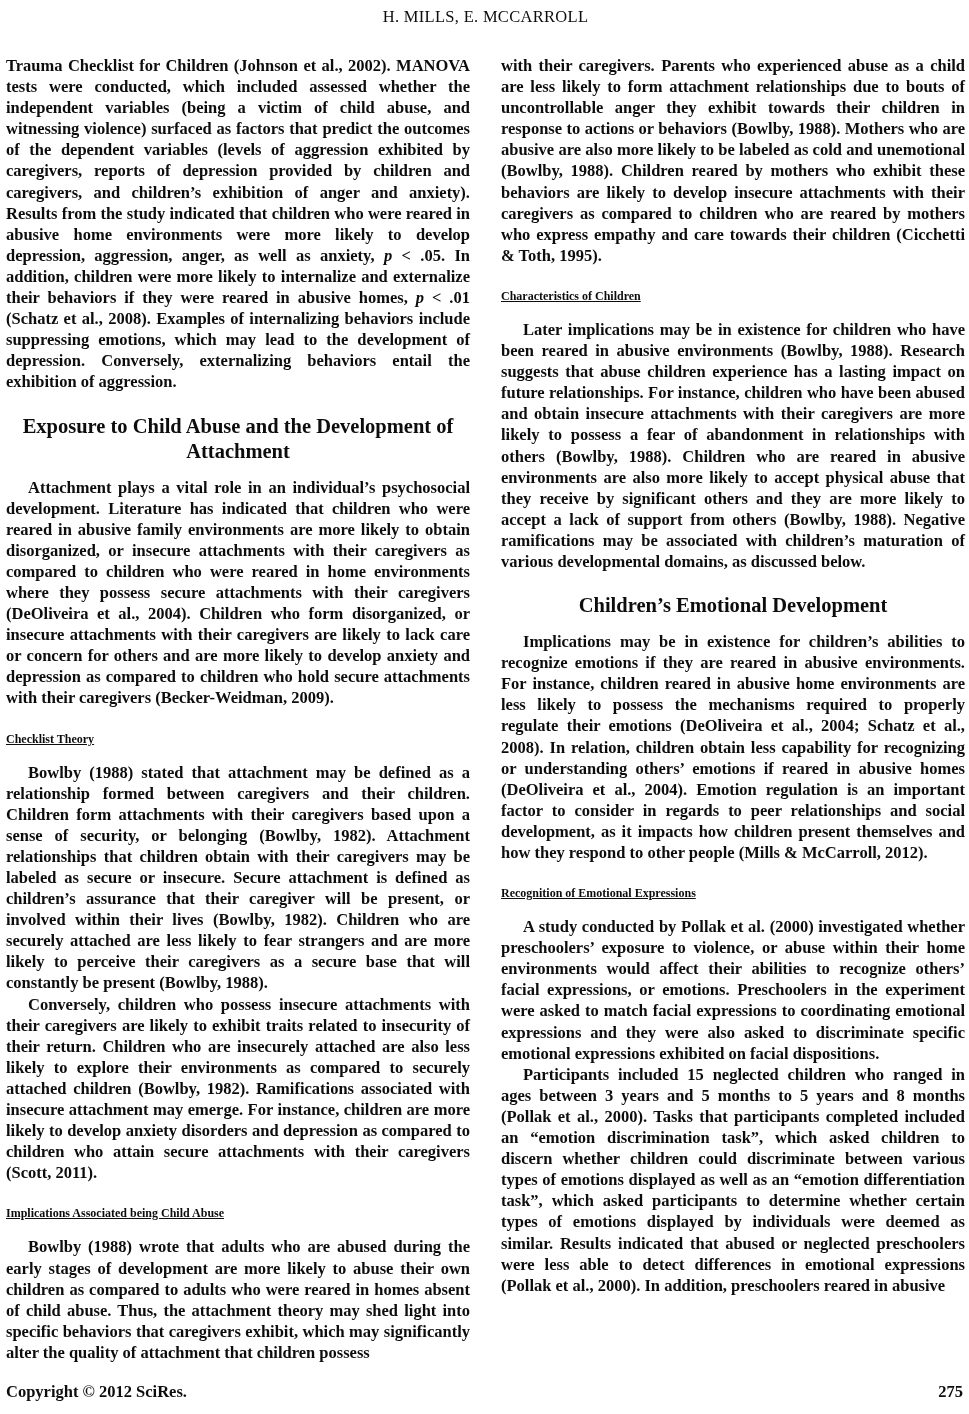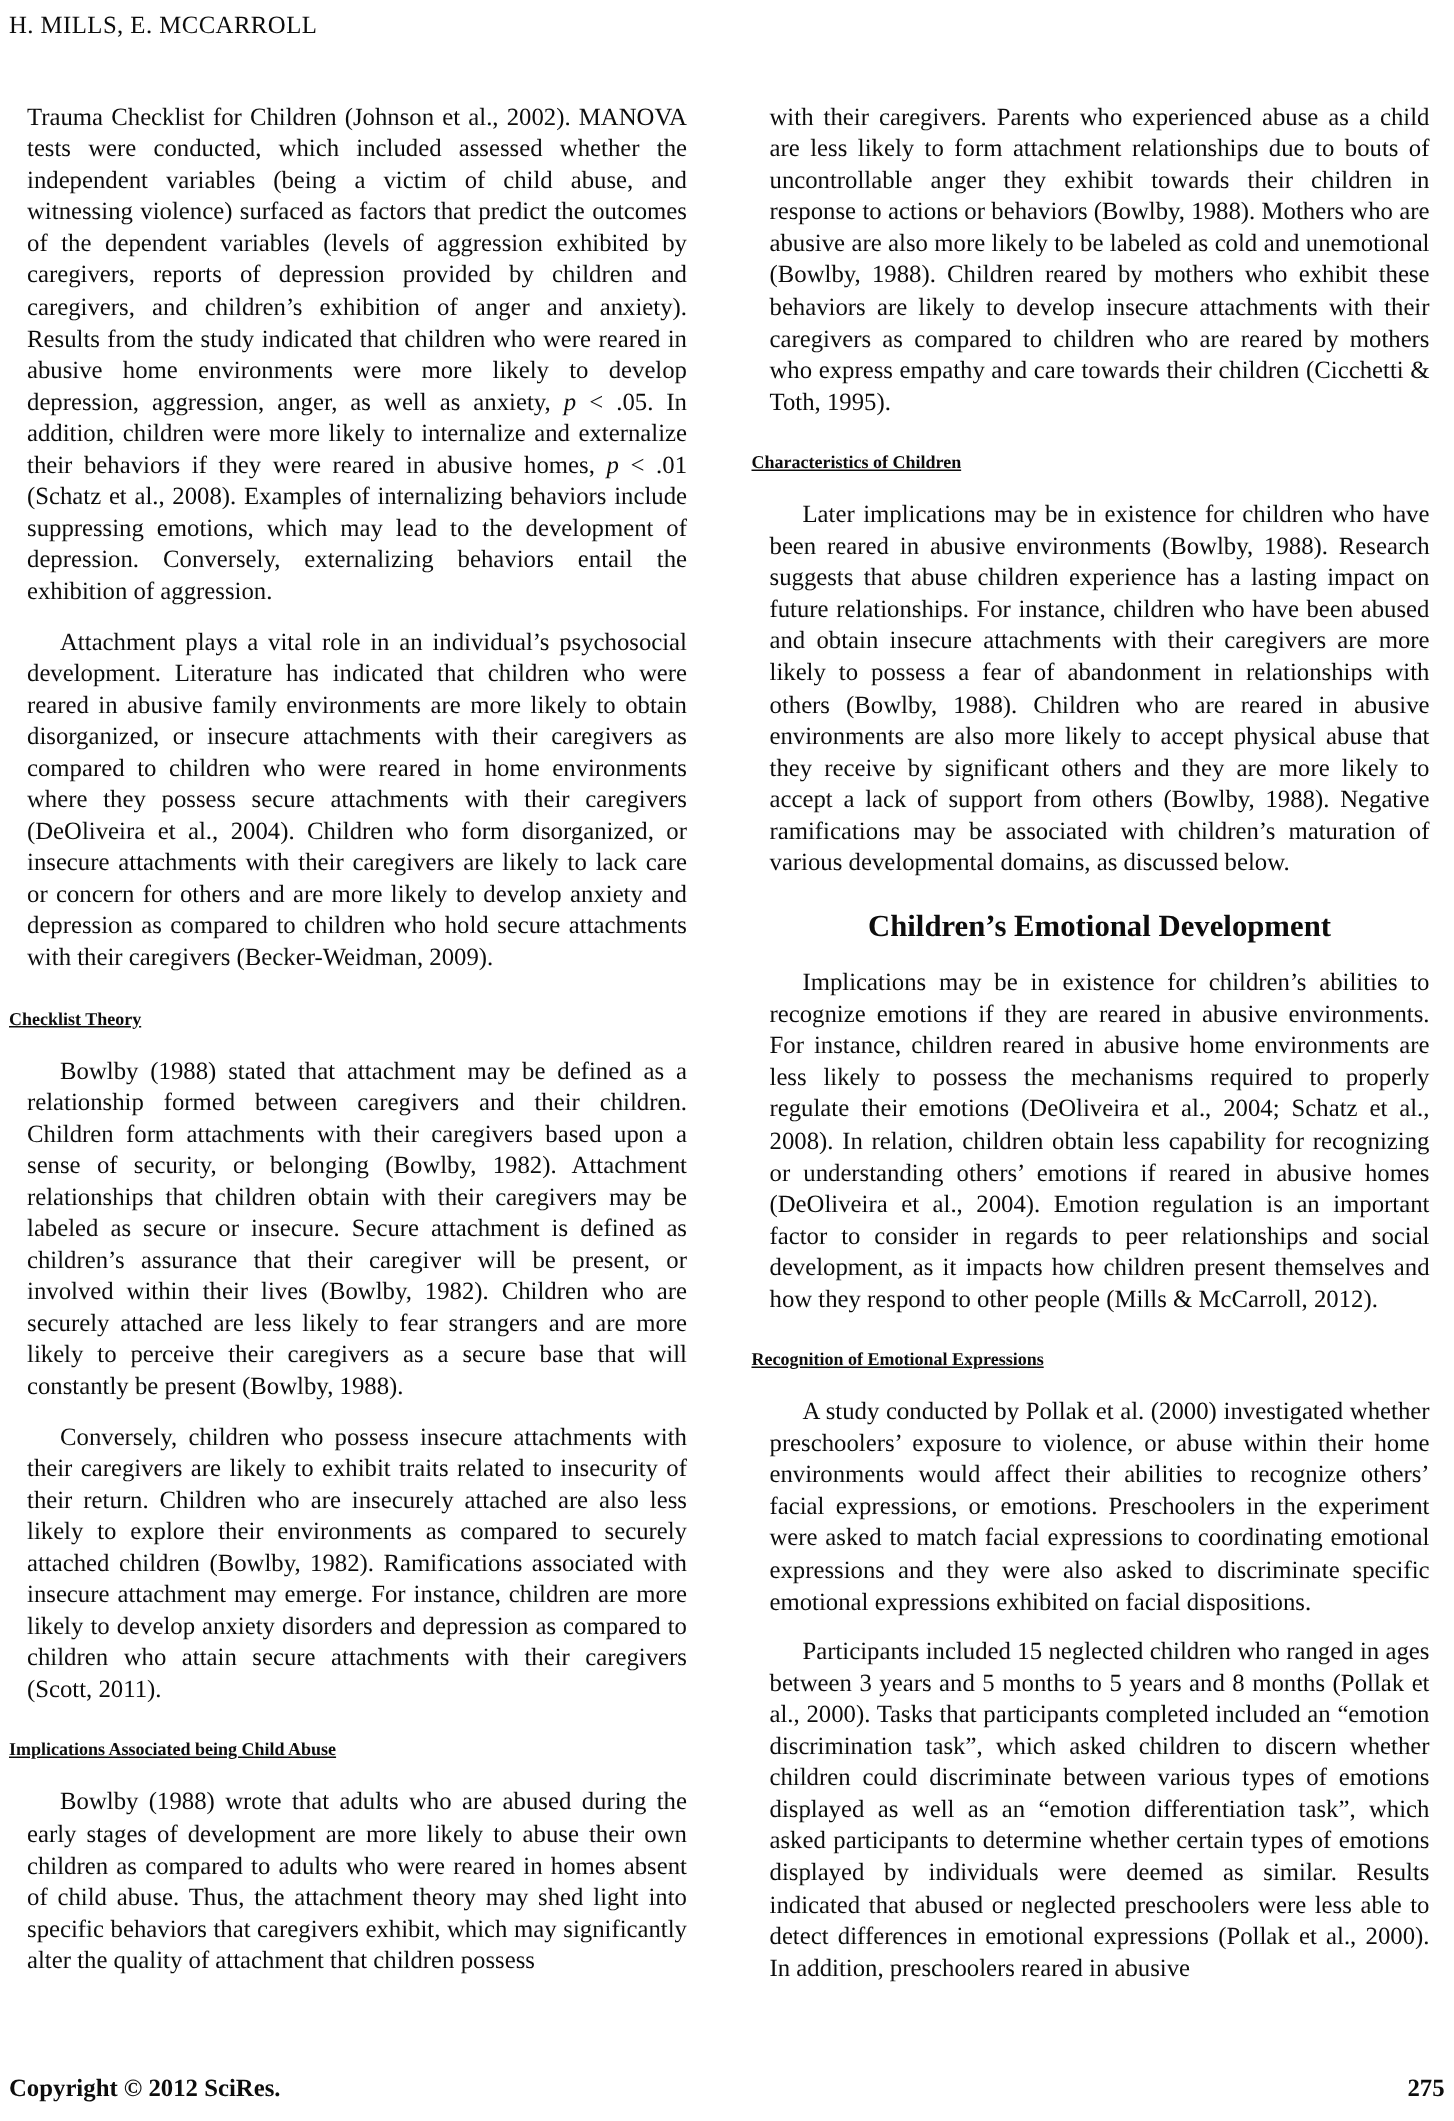--- a/index.html
+++ b/index.html
@@ -12,40 +12,41 @@
     width: 969px;
     height: 1414px;
     background: #ffffff;
     color: #0d0d0d;
     font-family: "Liberation Serif", "DejaVu Serif", serif;
     box-sizing: border-box;
     padding: 8px 4px 0 6px;
     overflow: hidden;
   }
   .running-head {
-    text-align: left;
+    text-align: center;
     font-size: 16.5px;
     line-height: 18px;
     letter-spacing: 0.3px;
     margin: 0 0 0 0;
   }
   .content {
     display: flex;
     justify-content: space-between;
     margin-top: 29px;
   }
   .col {
     width: 464px;
     font-size: 16.5px;
     line-height: 21.1px;
     text-align: justify;
   }
   .col p {
-    margin: 12px;
+    margin: 0;
     text-indent: 22px;
+    font-weight: bold;
   }
   .col p.cont {
     text-indent: 0;
   }
   .sec-title {
     font-weight: bold;
     font-size: 20.5px;
     line-height: 25px;
     text-align: center;
     margin: 21px 0 13px 0;
@@ -76,20 +77,21 @@
 
 <div class="page">
 
   <div class="running-head">H. MILLS, E. MCCARROLL</div>
 
   <div class="content">
 
     <div class="col">
       <p class="cont"><span>Trauma Checklist for Children (Johnson et al., 2002). MANOVA tests were conducted, which included assessed whether the independent variables (being a victim of child abuse, and witnessing violence) surfaced as factors that predict the outcomes of the dependent variables (levels of aggression exhibited by caregivers, reports of depression provided by children and caregivers, and children’s exhibition of anger and anxiety). Results from the study indicated that children who were reared in abusive home environments were more likely to develop depression, aggression, anger, as well as anxiety, </span><span class="ital">p</span><span> &lt; .05. In addition, children were more likely to internalize and externalize their behaviors if they were reared in abusive homes, </span><span class="ital">p</span><span> &lt; .01 (Schatz et al., 2008). Examples of internalizing behaviors include suppressing emotions, which may lead to the development of depression. Conversely, externalizing behaviors entail the exhibition of aggression.</span></p>
 
+      <div class="sec-title">Exposure to Child Abuse and the Development of Attachment</div>
 
       <p>Attachment plays a vital role in an individual’s psychosocial development. Literature has indicated that children who were reared in abusive family environments are more likely to obtain disorganized, or insecure attachments with their caregivers as compared to children who were reared in home environments where they possess secure attachments with their caregivers (DeOliveira et al., 2004). Children who form disorganized, or insecure attachments with their caregivers are likely to lack care or concern for others and are more likely to develop anxiety and depression as compared to children who hold secure attachments with their caregivers (Becker-Weidman, 2009).</p>
 
       <div class="sub-title">Checklist Theory</div>
 
       <p>Bowlby (1988) stated that attachment may be defined as a relationship formed between caregivers and their children. Children form attachments with their caregivers based upon a sense of security, or belonging (Bowlby, 1982). Attachment relationships that children obtain with their caregivers may be labeled as secure or insecure. Secure attachment is defined as children’s assurance that their caregiver will be present, or involved within their lives (Bowlby, 1982). Children who are securely attached are less likely to fear strangers and are more likely to perceive their caregivers as a secure base that will constantly be present (Bowlby, 1988).</p>
 
       <p>Conversely, children who possess insecure attachments with their caregivers are likely to exhibit traits related to insecurity of their return. Children who are insecurely attached are also less likely to explore their environments as compared to securely attached children (Bowlby, 1982). Ramifications associated with insecure attachment may emerge. For instance, children are more likely to develop anxiety disorders and depression as compared to children who attain secure attachments with their caregivers (Scott, 2011).</p>
 
       <div class="sub-title">Implications Associated being Child Abuse</div>

